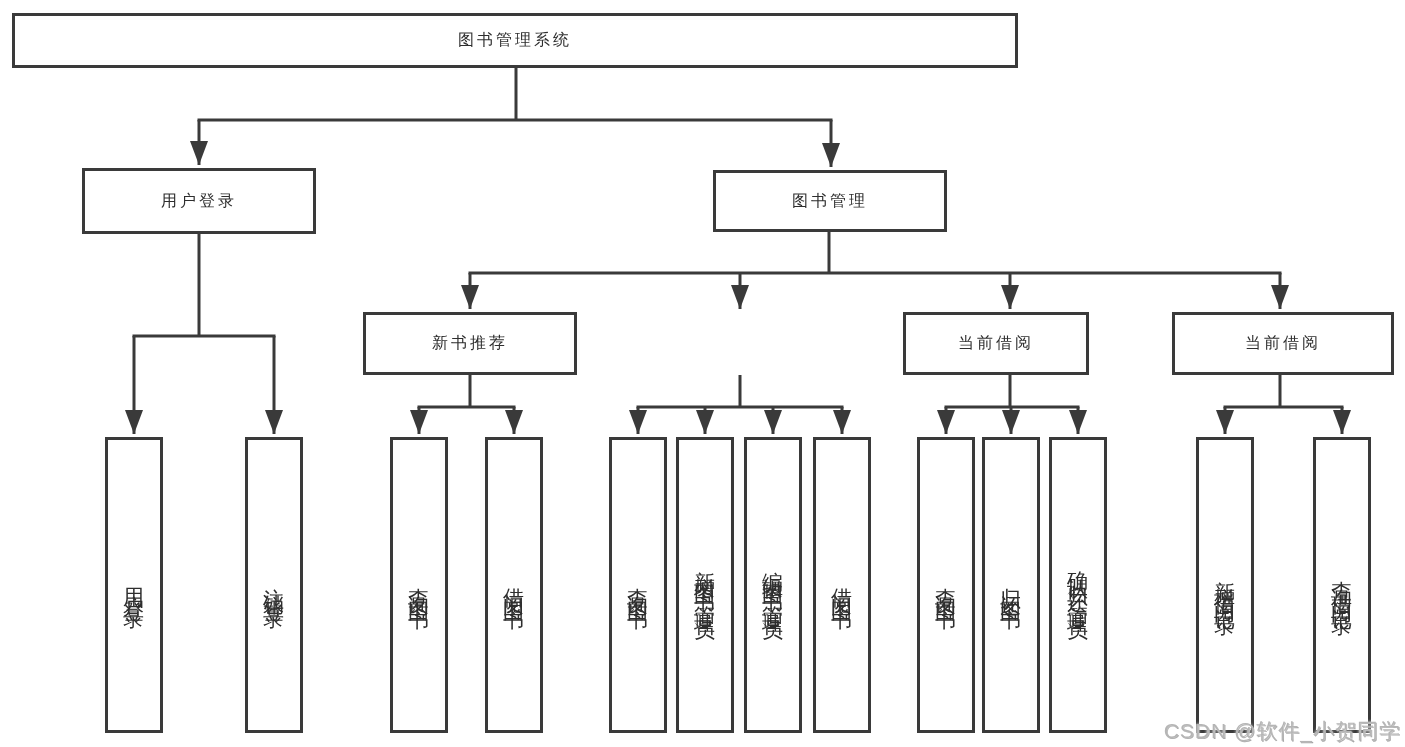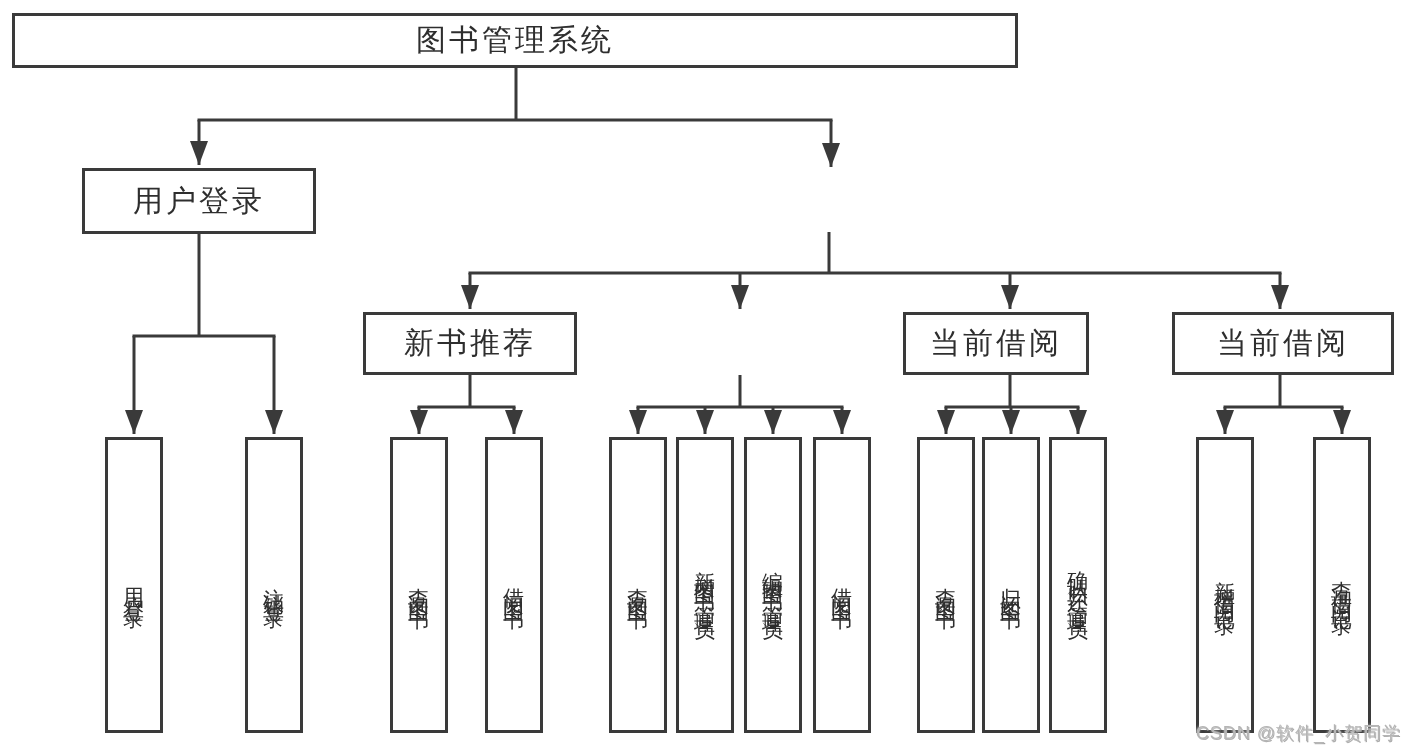--- a/index.html
+++ b/index.html
@@ -37,21 +37,21 @@
     position: absolute;
     background: var(--background);
     border: 3px solid var(--line);
     display: flex;
     align-items: center;
     justify-content: center;
     color: var(--text);
     text-align: center;
   }
   .h-label {
-    font-size: 30px;
+    font-size: 16px;
     letter-spacing: 3px;
     white-space: nowrap;
     justify-content: center;
   }
   .root-box   { left: 12px;  top: 13px;  width: 1006px; height: 55px; }
   .box-user-login   { left: 82px;  top: 168px; width: 234px; height: 66px; }
   .box-book-mgmt    { left: 713px; top: 170px; width: 234px; height: 62px; }
 
   .lvl3 { top: 312px; height: 63px; }
   .box-new-recommend  { left: 363px;  width: 214px; }
@@ -80,21 +80,21 @@
   .leaf-9  { left: 917px; }
   .leaf-10 { left: 982px; }
   .leaf-11 { left: 1049px; }
   .leaf-12 { left: 1196px; }
   .leaf-13 { left: 1313px; }
 
   .watermark {
     position: absolute;
     right: 4px;
     bottom: 2px;
-    font-size: 18px;
+    font-size: 21px;
     letter-spacing: 1px;
     color: var(--watermark);
     text-shadow: 0 0 3px #ffffff, 1px 1px 0 #9a9a9a;
     white-space: nowrap;
   }
 </style>
 </head>
 <body>
 
 <div class="stage">
@@ -154,20 +154,23 @@
     </g>
   </svg>
 
   <div class="box root-box h-label">
     <span>图书管理系统</span>
   </div>
 
   <div class="box box-user-login h-label">
     <span>用户登录</span>
   </div>
+  <div class="box box-book-mgmt h-label">
+    <span>图书管理</span>
+  </div>
 
   <div class="box lvl3 box-new-recommend h-label">
     <span>新书推荐</span>
   </div>
   <div class="box lvl3 box-current-borrow h-label">
     <span>当前借阅</span>
   </div>
   <div class="box lvl3 box-borrow-record h-label">
     <span>当前借阅</span>
   </div>

